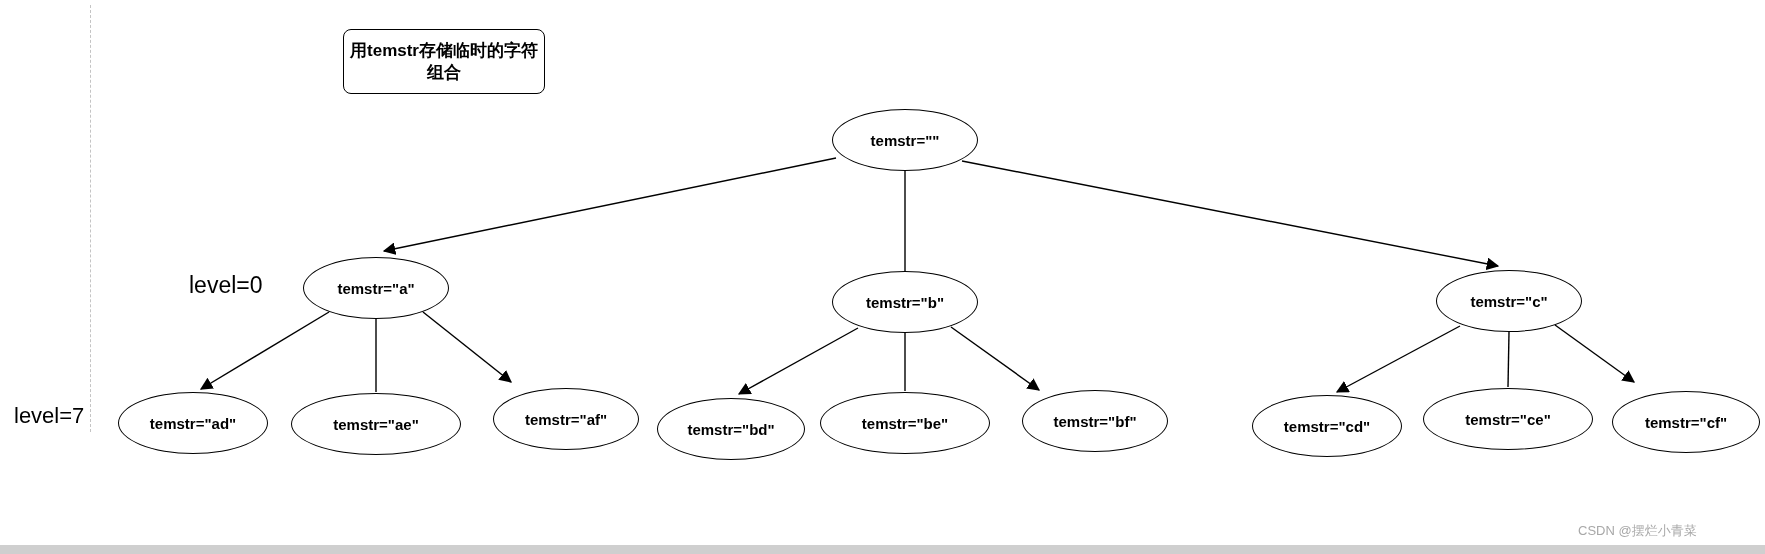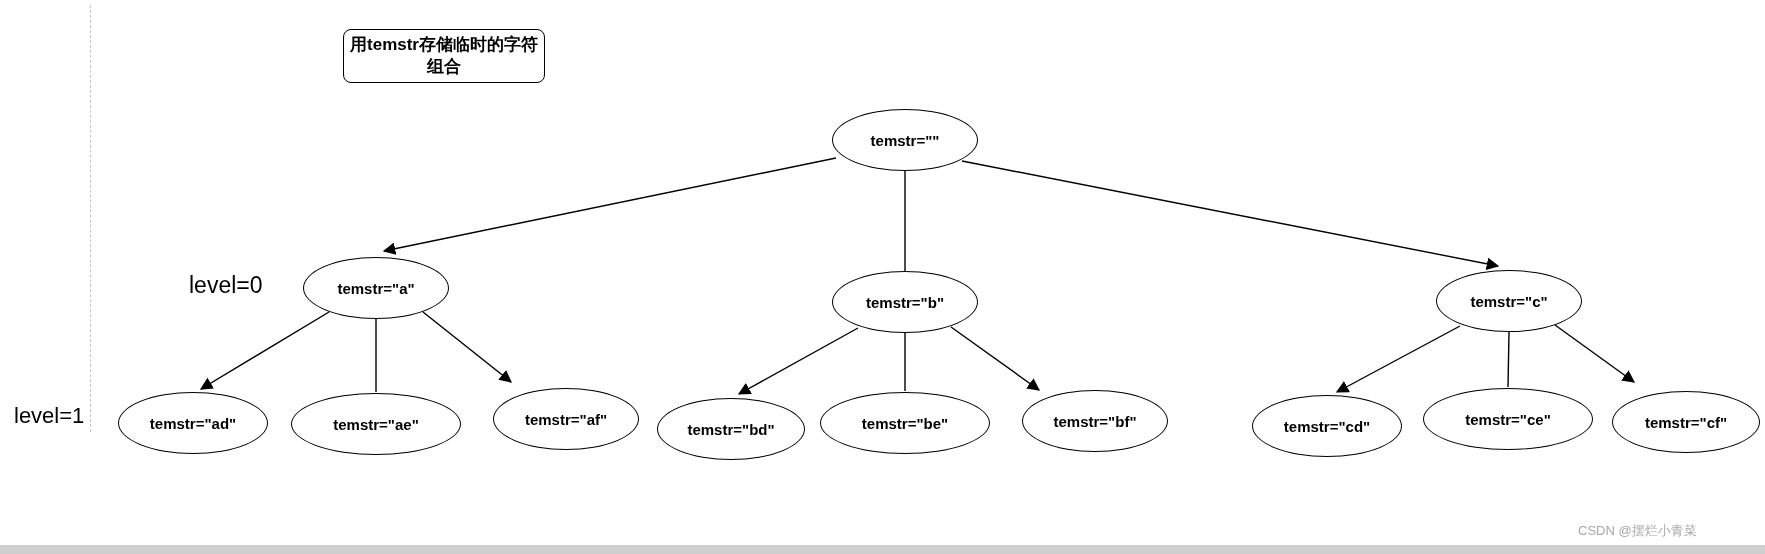--- a/index.html
+++ b/index.html
@@ -36,21 +36,21 @@
     font-size: 15px;
     font-weight: bold;
     color: #000000;
     white-space: nowrap;
   }
   .annotation-box {
     position: absolute;
     left: 343px;
     top: 29px;
     width: 202px;
-    height: 54px;
+    height: 65px;
     border: 1.6px solid #000000;
     border-radius: 8px;
     background: #ffffff;
     box-sizing: border-box;
     display: flex;
     flex-direction: column;
     align-items: center;
     justify-content: center;
     text-align: center;
   }
@@ -125,21 +125,21 @@
   </svg>
 
   <div class="dashed-guide"></div>
 
   <div class="annotation-box">
     <span class="annotation-line">用temstr存储临时的字符</span>
     <span class="annotation-line">组合</span>
   </div>
 
   <div id="level0-label" class="level-label">level=0</div>
-  <div id="level1-label" class="level-label">level=1</div>
+  <div id="level1-label" class="level-label">level=7</div>
 
   <div class="node" style="left:832px;top:109px;width:146px;height:62px">
     <span class="node-label">temstr=""</span>
   </div>
 
   <div class="node" style="left:303px;top:257px;width:146px;height:62px">
     <span class="node-label">temstr="a"</span>
   </div>
   <div class="node" style="left:832px;top:271px;width:146px;height:62px">
     <span class="node-label">temstr="b"</span>

